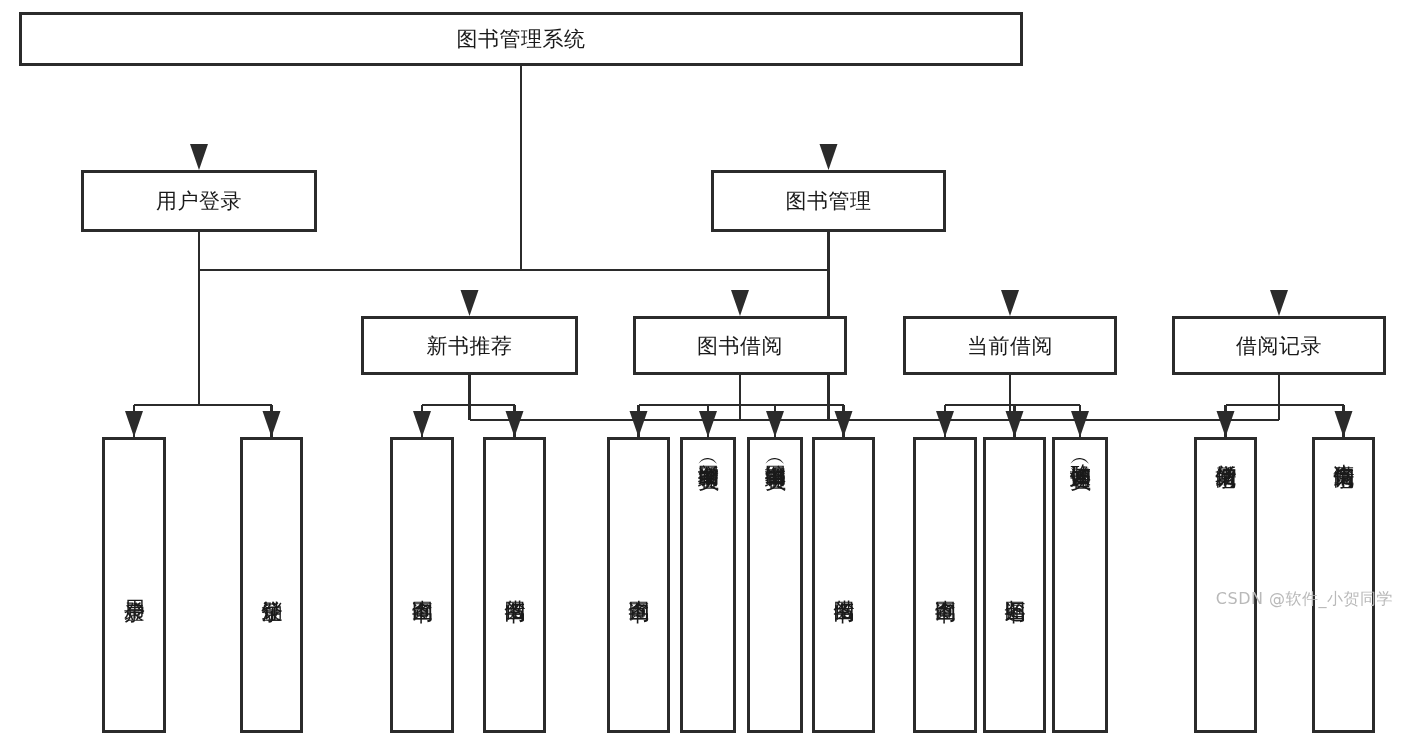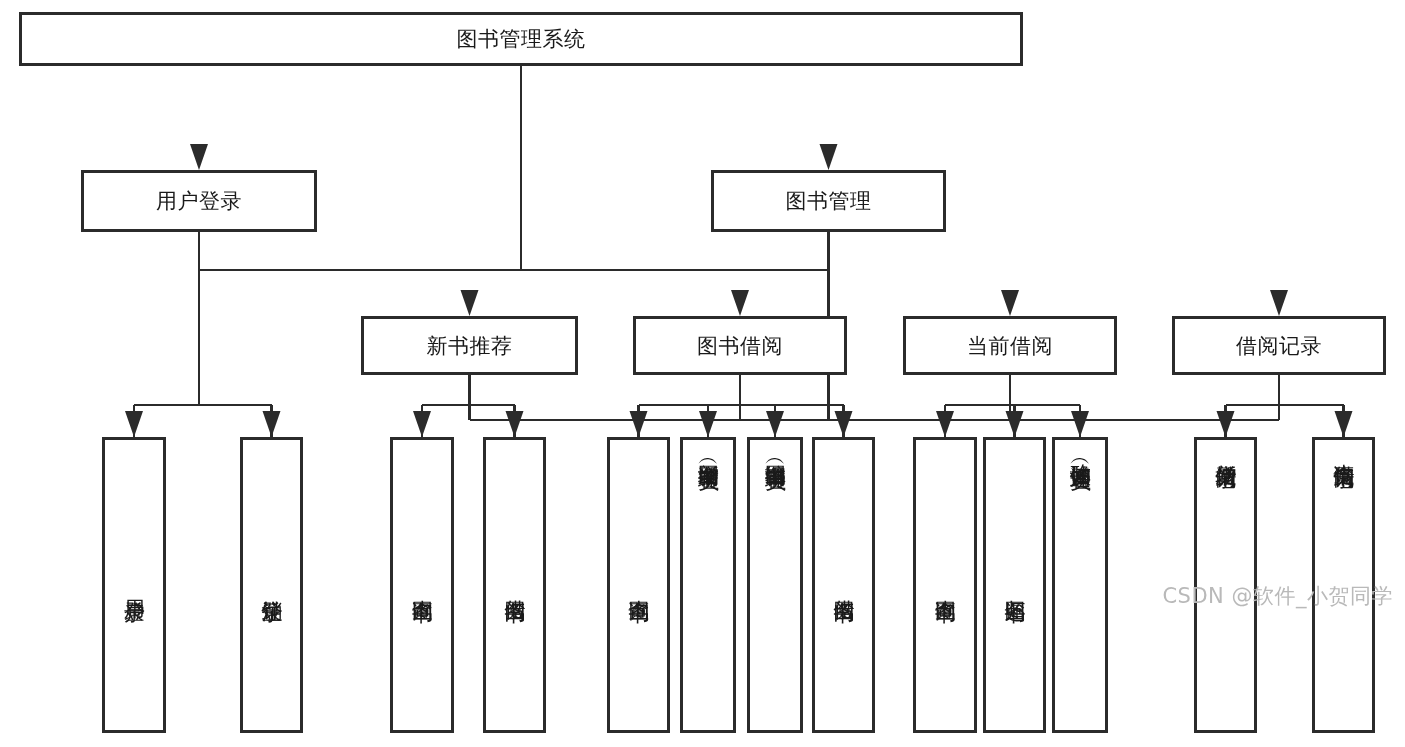--- a/index.html
+++ b/index.html
@@ -68,21 +68,21 @@
     text-orientation: upright;
     white-space: nowrap;
     letter-spacing: 1px;
   }
   .leaf-label.center { align-self: center; }
   #watermark {
     position: absolute;
     right: 12px;
     bottom: 6px;
     font-family: "DejaVu Sans", "Liberation Sans", sans-serif;
-    font-size: 21px;
+    font-size: 16px;
     color: #b9b9b9;
     letter-spacing: 0.5px;
     white-space: nowrap;
     user-select: none;
   }
 </style>
 </head>
 <body>
 
 <div id="diagram-root">

